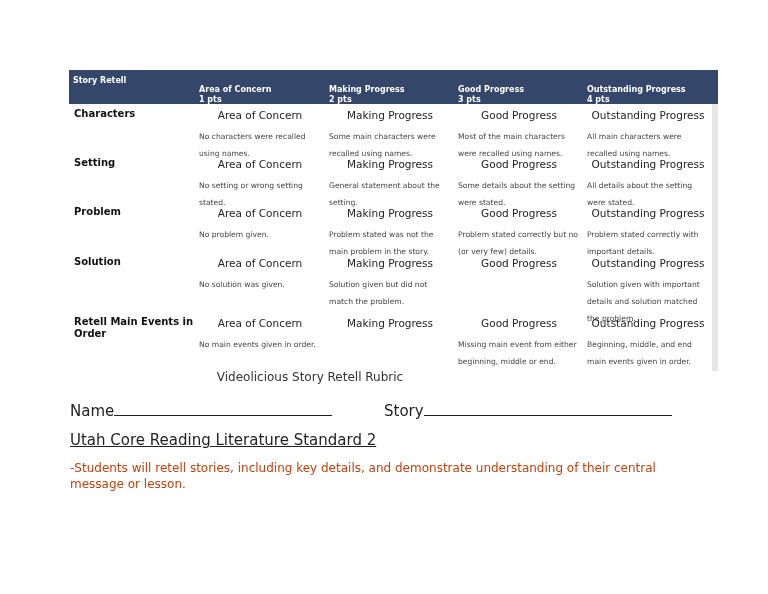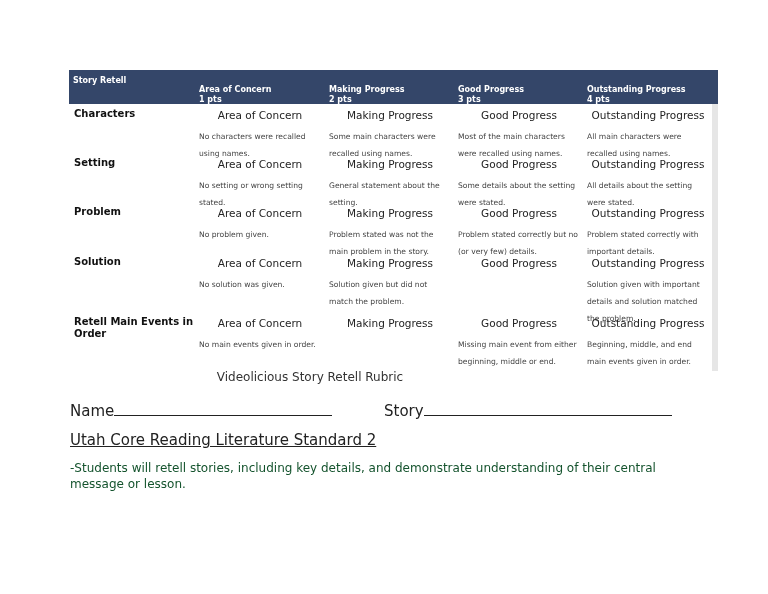--- a/index.html
+++ b/index.html
@@ -119,21 +119,21 @@
     color: #222222;
     text-decoration: underline;
   }
   .standard-desc {
     position: absolute;
     left: 70px;
     top: 460px;
     width: 640px;
     font-size: 12px;
     line-height: 16px;
-    color: #14532d;
+    color: #c2410c;
   }
 </style>
 </head>
 <body>
 
 <div class="rubric">
   <div class="hdr">
     <div class="h-first">Story Retell</div>
     <div class="h-col" style="left:130px">
       <span>Area of Concern</span>

